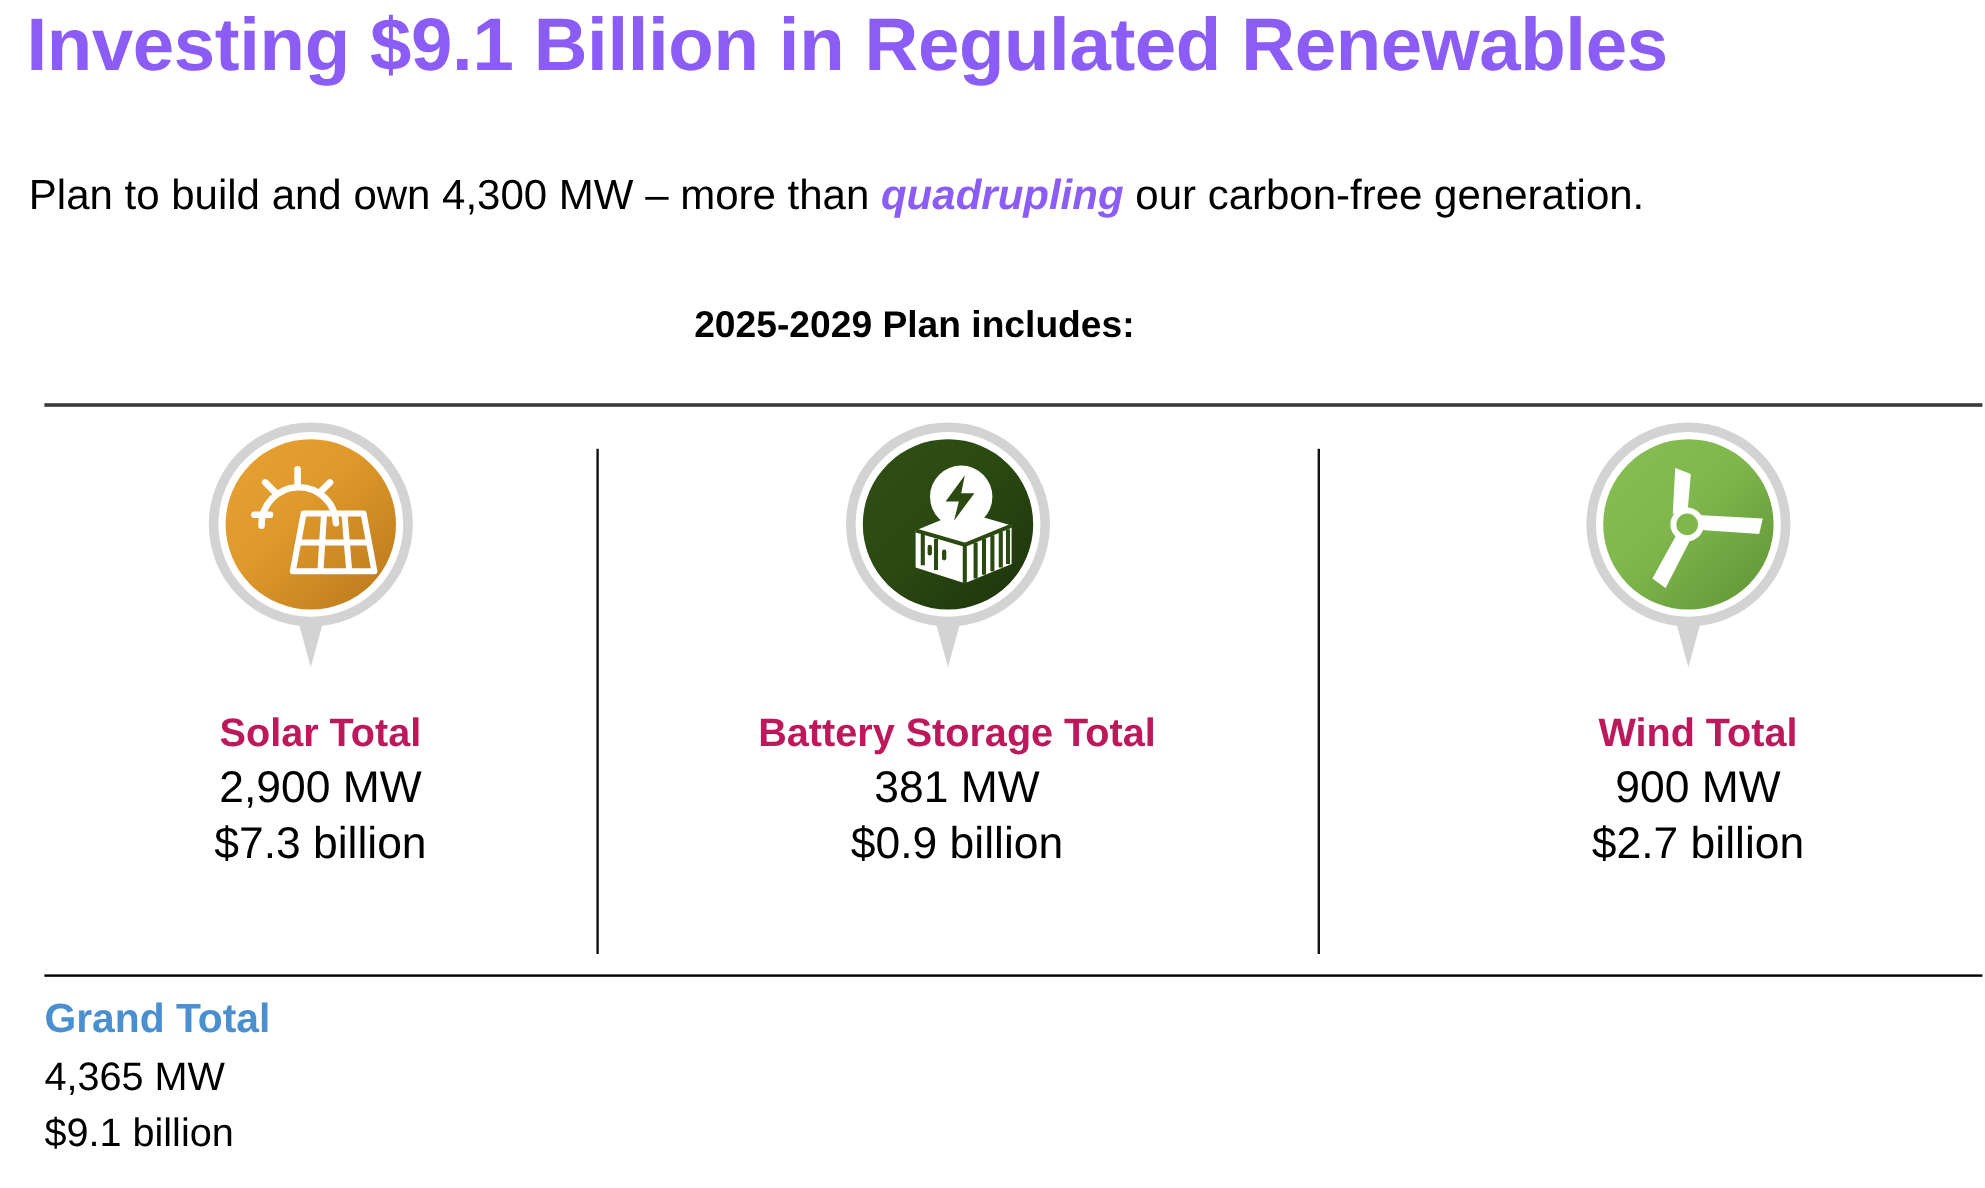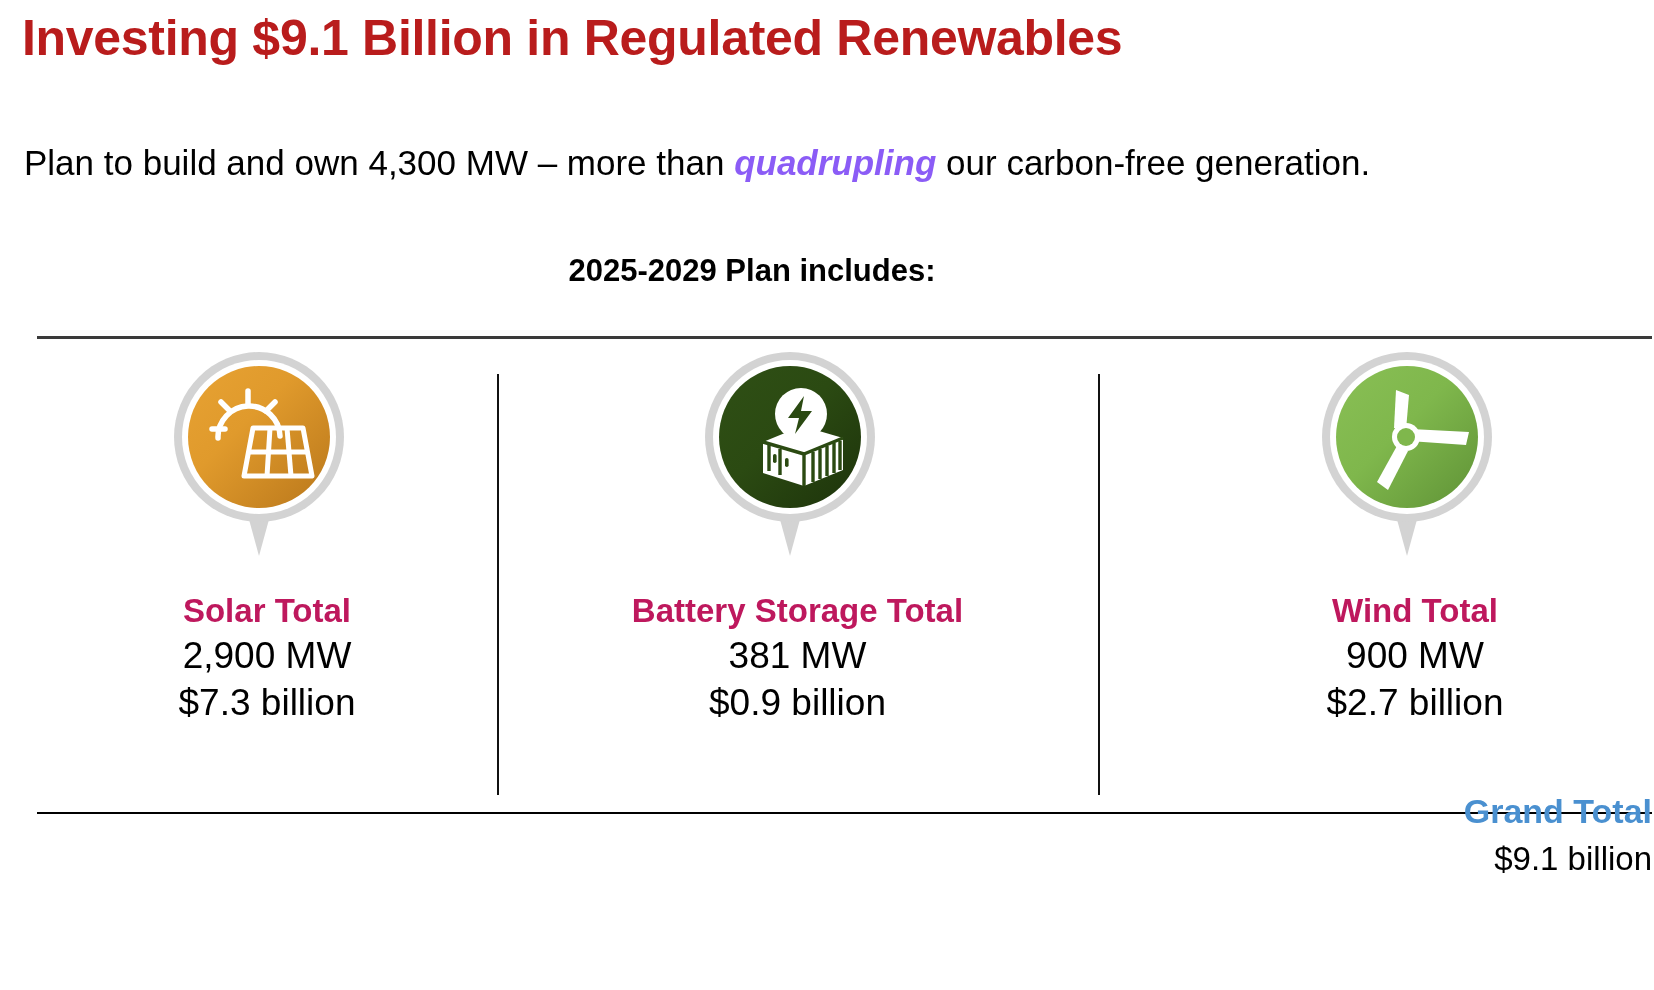--- a/index.html
+++ b/index.html
@@ -16,24 +16,24 @@
     color: #000000;
     -webkit-font-smoothing: antialiased;
   }
 
   
   .slide-title {
     position: absolute;
     left: 22px;
     top: 8px;
     width: 1600px;
-    font-size: 50px;
+    font-size: 62px;
     line-height: 60px;
     font-weight: bold;
-    color: #b91c1c;
+    color: #8b5cf6;
     letter-spacing: -0.3px;
     white-space: nowrap;
   }
 
   
   .subtitle {
     position: absolute;
     left: 24px;
     top: 140px;
     width: 1610px;
@@ -44,21 +44,21 @@
   }
   .subtitle .hl {
     color: #8b5cf6;
     font-weight: bold;
     font-style: italic;
   }
 
   
   .plan-heading {
     position: absolute;
-    left: 2px;
+    left: 12px;
     top: 251px;
     width: 1500px;
     text-align: center;
     font-size: 31px;
     line-height: 40px;
     font-weight: bold;
     color: #000000;
   }
 
   
@@ -176,23 +176,23 @@
     line-height: 47px;
     color: #000000;
     text-align: center;
     white-space: nowrap;
   }
 
   
   .grand {
     position: absolute;
     left: 37px;
-    top: 788px;
+    top: 826px;
     width: 1615px;
-    text-align: right;
+    text-align: left;
   }
   .grand-title {
     font-size: 34px;
     line-height: 47px;
     font-weight: bold;
     color: #4a90d0;
   }
   .grand-line {
     font-size: 33px;
     line-height: 47px;
@@ -296,14 +296,15 @@
       </div>
     </div>
     <div class="col-title">Wind Total</div>
     <div class="col-line">900 MW</div>
     <div class="col-line">$2.7 billion</div>
   </div>
 </div>
 
 <div class="grand">
   <div class="grand-title">Grand Total</div>
+  <div class="grand-line">4,365 MW</div>
   <div class="grand-line">$9.1 billion</div>
 </div>
 
 </body></html>

